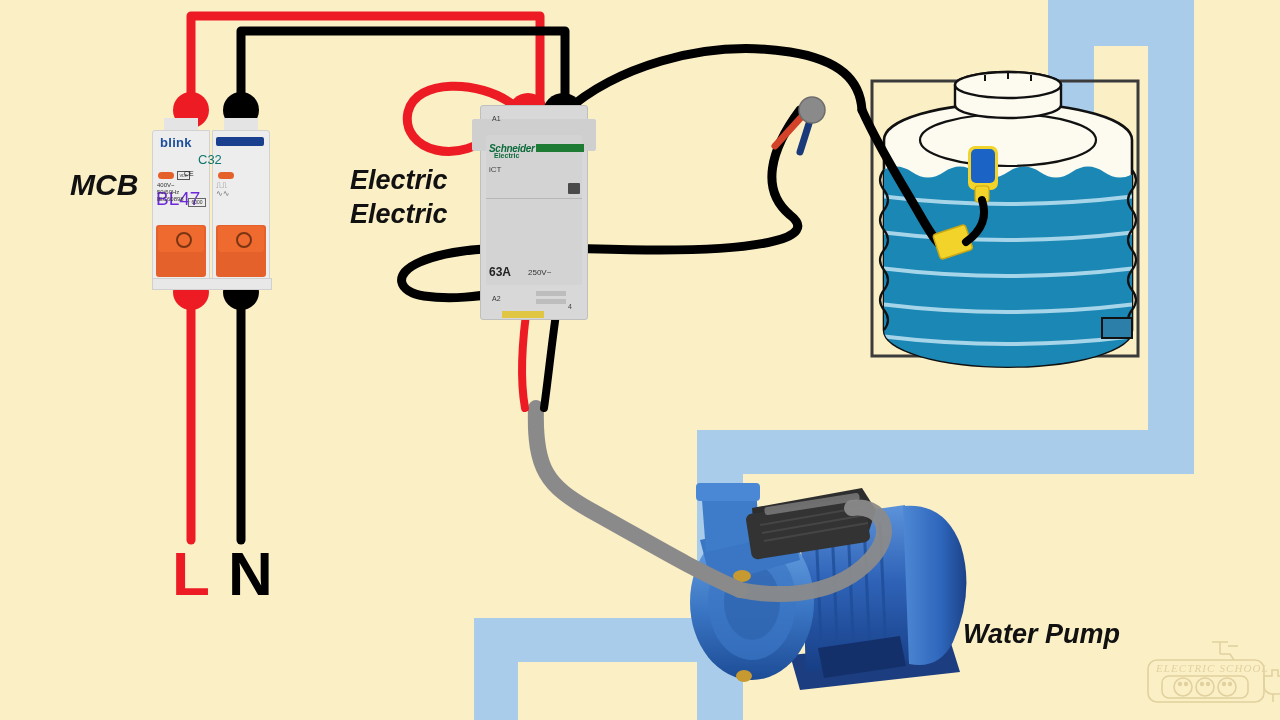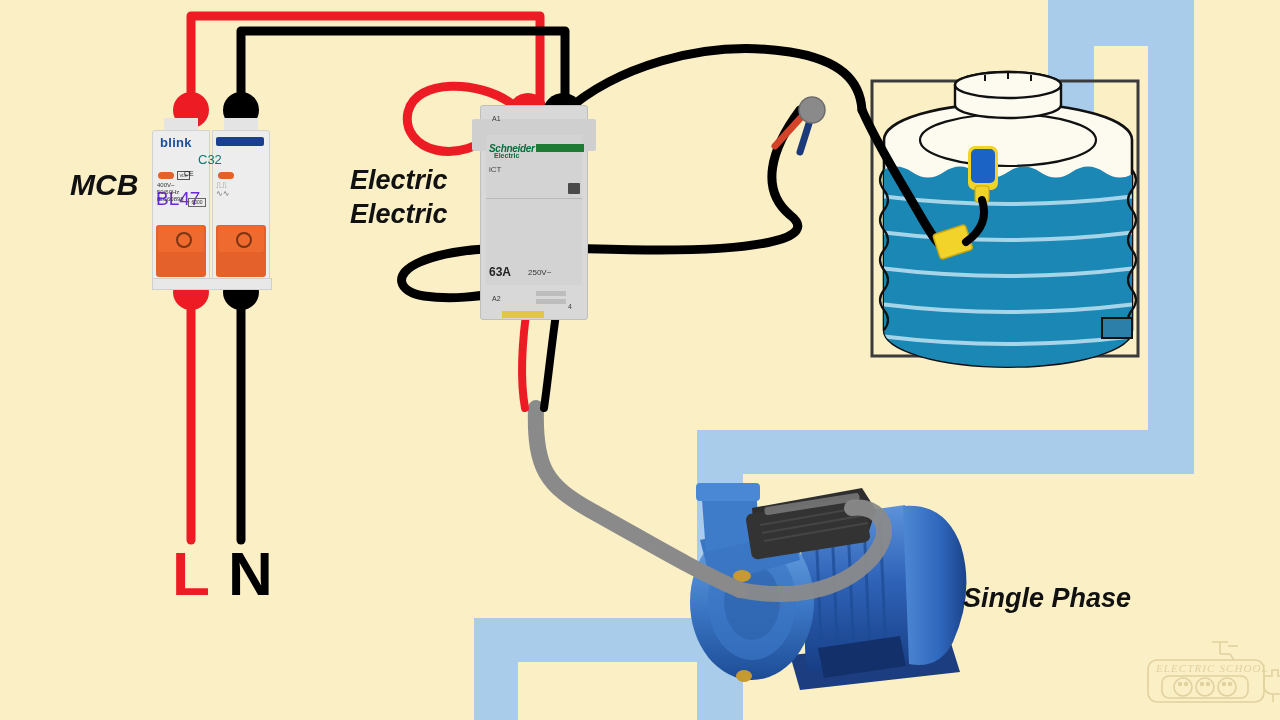--- a/index.html
+++ b/index.html
@@ -289,21 +289,21 @@
     <div class="t-a1">A1</div>
     <div class="t-a2">A2</div>
     <div class="t-4">4</div>
     <div class="botbar"></div>
     <div class="botbar2"></div>
     <div class="yellowstrip"></div>
   </div>
 
   <div class="lbl lbl-mcb">MCB</div>
   <div class="lbl lbl-contactor"><span>Electric</span><br><span>Electric</span></div>
-  <div class="lbl lbl-pump"><span>Single Phase</span><br></div>
+  <div class="lbl lbl-pump"><br><span>Water Pump</span></div>
   <div class="terminal-label lbl-L">L</div>
   <div class="terminal-label lbl-N">N</div>
 
   <svg class="wm" viewBox="0 0 150 78">
     <g fill="none" stroke="#C9B477" stroke-width="1.6">
       <path d="M70 4 h16 M78 4 v12 M78 16 h10 l4 6"></path>
       <path d="M86 8 h10"></path>
       <rect x="6" y="22" width="116" height="42" rx="9"></rect>
       <rect x="20" y="38" width="86" height="22" rx="7"></rect>
       <circle cx="41" cy="49" r="9"></circle>

